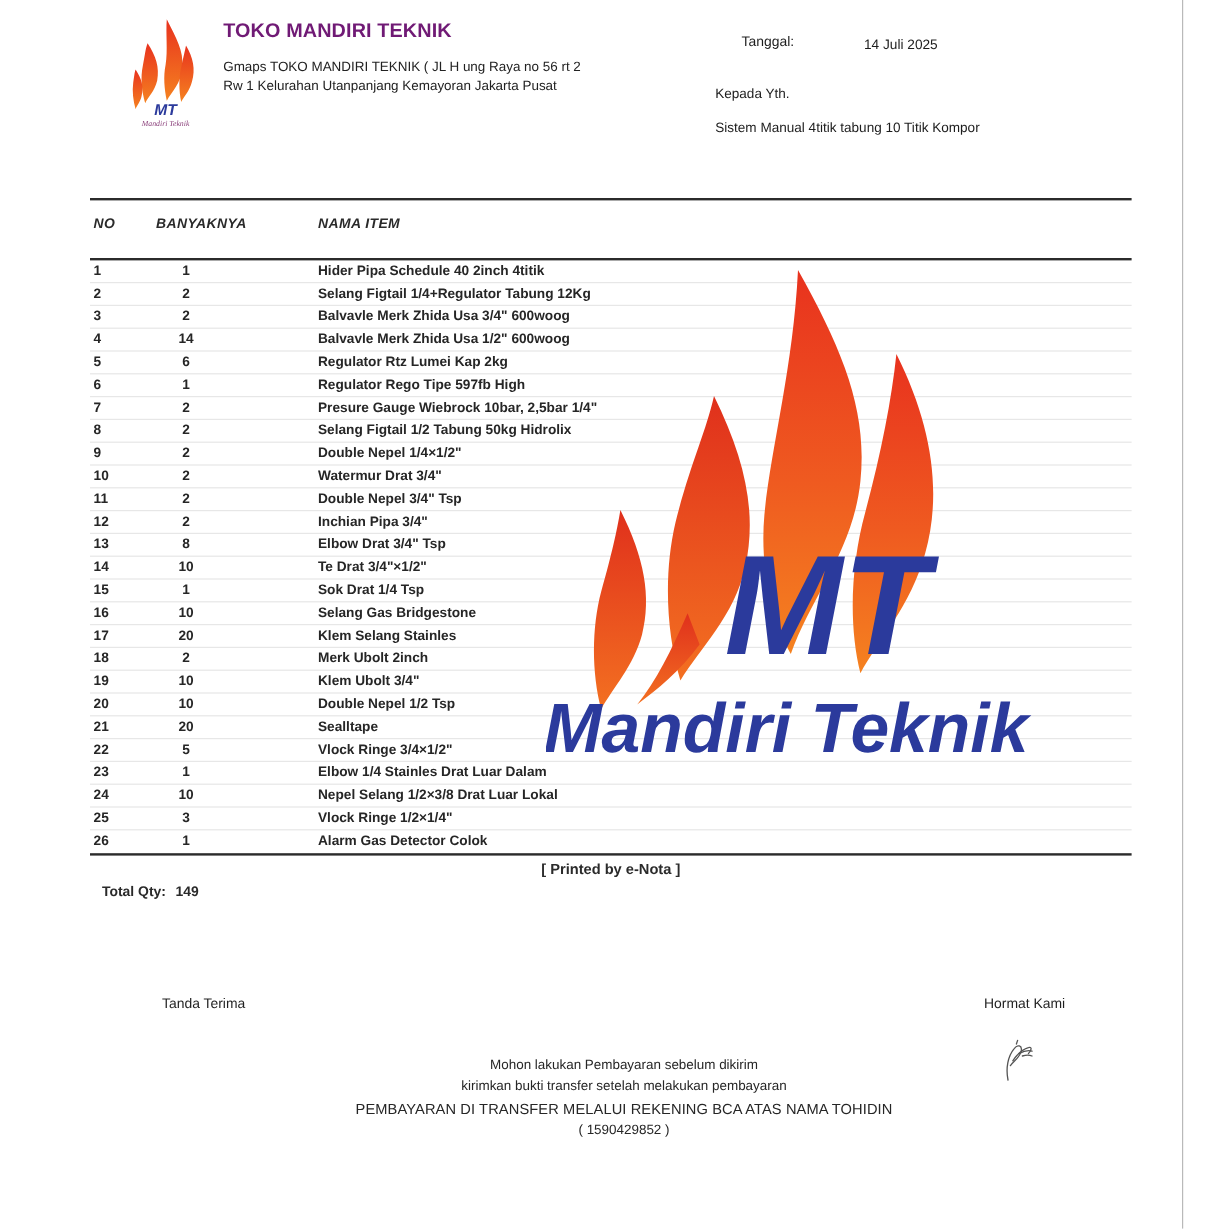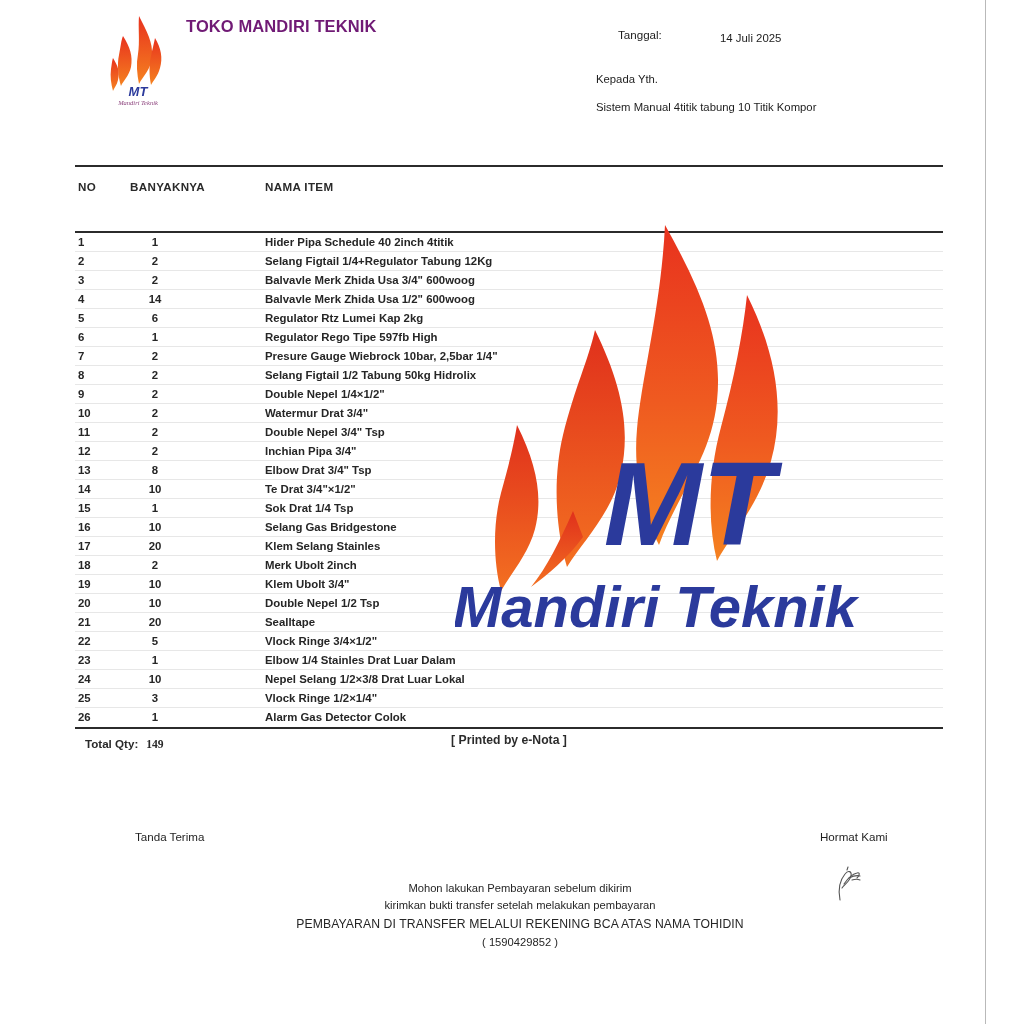--- a/index.html
+++ b/index.html
@@ -128,22 +128,23 @@
     height: 0;
     border-top: 2.5px solid #2b2b2b;
     margin-top: 0;
   }
   .rule-bottom {
     height: 0;
     border-top: 2.5px solid #2b2b2b;
   }
 
   .thead {
-    height: 64px;
+    height: 48px;
     position: relative;
+    font-style: italic;
   }
   .thead .cell {
     position: absolute;
     top: 13px;
     font-size: 11.6px;
     font-weight: bold;
     color: #2a2a2a;
     letter-spacing: 0.35px;
   }
 
@@ -201,21 +202,21 @@
 
   .total-qty {
     position: absolute;
     left: 85px;
     top: 737px;
     font-size: 11.6px;
     font-weight: bold;
     color: #2a2a2a;
     z-index: 6;
   }
-  .total-qty .val { margin-left: 8px; font-family: Liberation Serif, serif; }
+  .total-qty .val { margin-left: 8px; }
 
   
   .sig-left {
     position: absolute;
     left: 135px;
     top: 830px;
     font-size: 11.6px;
     color: #1f1f1f;
     z-index: 6;
   }
@@ -276,20 +277,21 @@
         <path d="M20 24 C27 35 30 44 28 55 C26 64 20 69 18 74 C15 64 14 52 16 43 C18 33 18 29 20 24 Z" fill="url(#lgSmall)"></path>
         <path d="M52 26 C58 36 60 46 57 56 C55 64 50 69 48 73 C46 63 46 52 48 44 C50 35 51 31 52 26 Z" fill="url(#lgSmall)"></path>
         <path d="M10 46 C15 54 17 60 15 68 C14 73 11 76 10 79 C8 72 7 64 8 57 C9 51 9 49 10 46 Z" fill="url(#lgSmall)"></path>
         <text x="35" y="84" font-family="Liberation Sans, sans-serif" font-size="13" font-weight="bold" font-style="italic" fill="#2b3a9c" text-anchor="middle">MT</text>
         <text x="35" y="93" font-family="Liberation Serif, serif" font-size="6.5" font-style="italic" fill="#8a3f7a" text-anchor="middle">Mandiri Teknik</text>
       </svg>
     </div>
 
     <div class="company-block">
       <div class="company-name">TOKO MANDIRI TEKNIK</div>
+      <div class="company-addr">Gmaps TOKO MANDIRI TEKNIK ( JL H ung Raya no 56 rt 2 Rw 1 Kelurahan Utanpanjang Kemayoran Jakarta Pusat</div>
     </div>
 
     <div class="meta-block">
       <div class="meta-row-date">
         <span class="meta-label-date">Tanggal:</span>
         <span class="meta-value-date">14 Juli 2025</span>
       </div>
       <div class="meta-line first">Kepada Yth.</div>
       <div class="meta-line">Sistem Manual 4titik tabung 10 Titik Kompor</div>
     </div>

